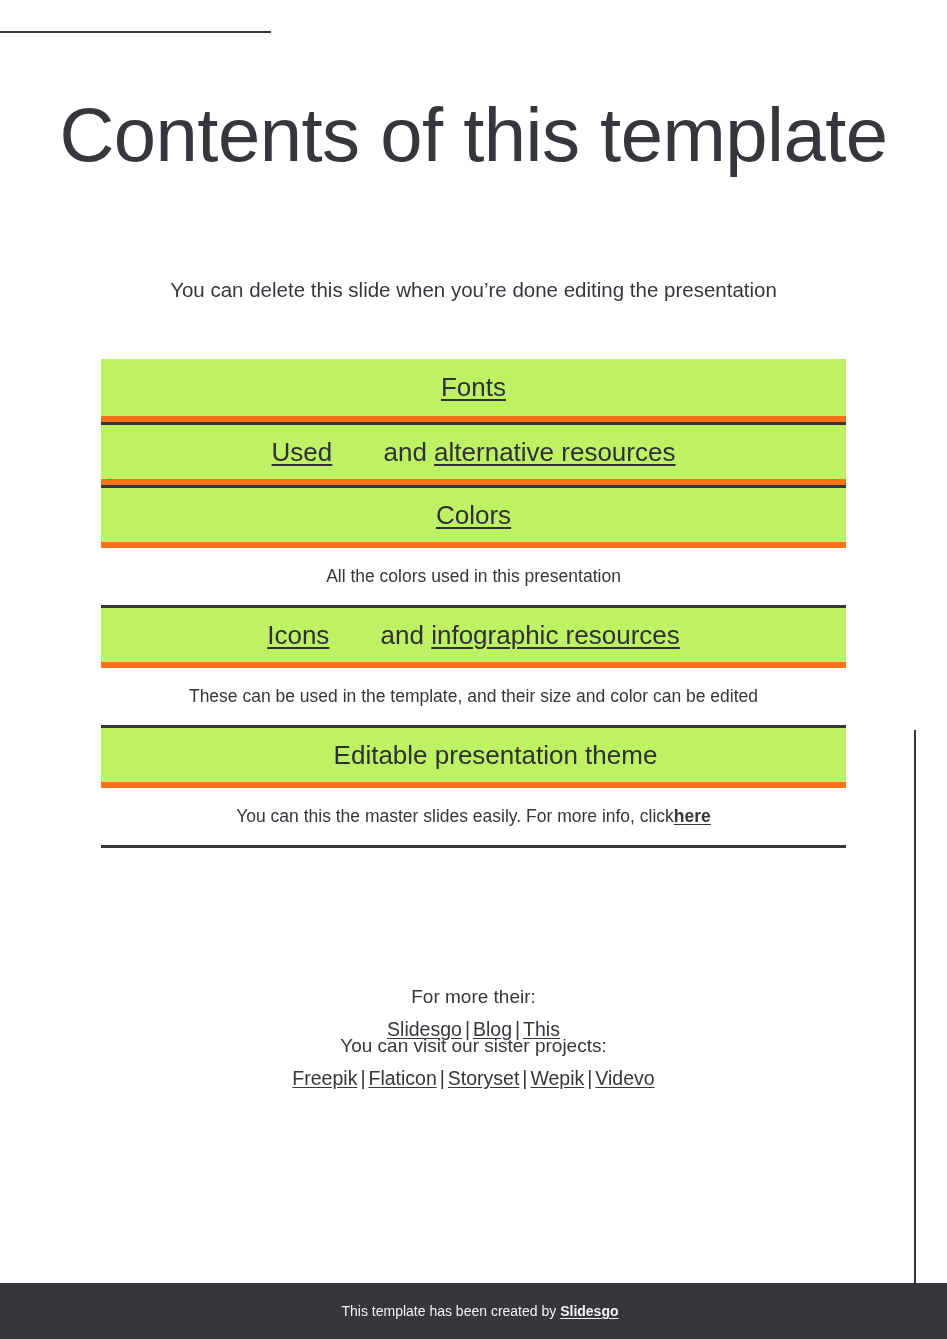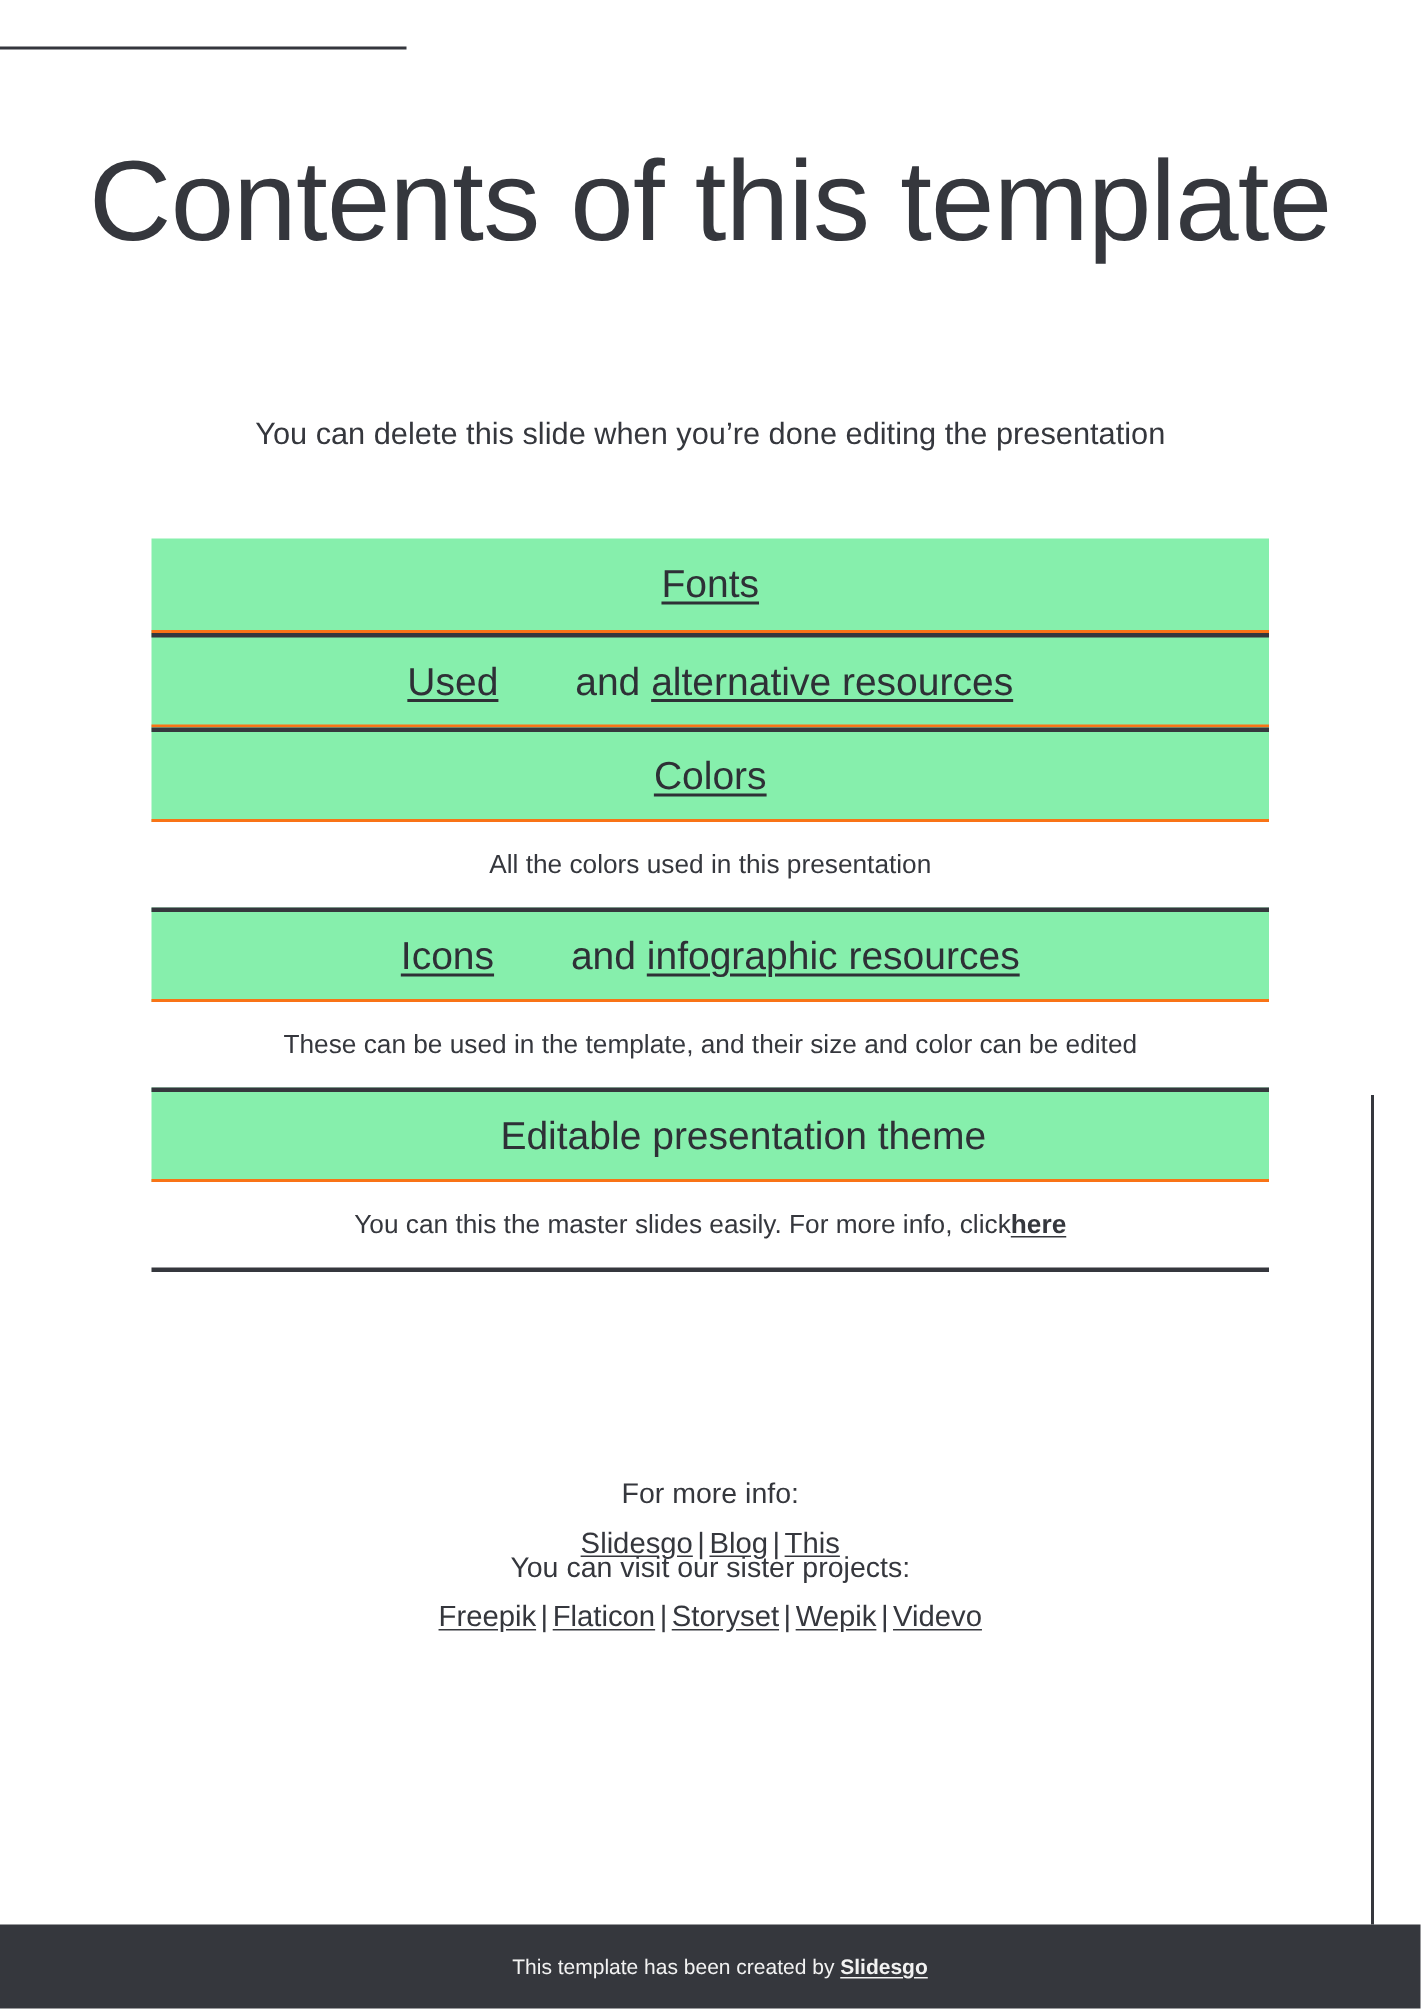--- a/index.html
+++ b/index.html
@@ -73,26 +73,26 @@
     position: absolute;
     left: 101px;
     top: 359px;
     width: 745px;
   }
 
   .row-bar {
     position: relative;
     width: 745px;
     height: 63px;
-    background: #86efac;
+    background: #bef264;
     display: flex;
     align-items: center;
     justify-content: center;
     border-top: 3px solid #35373D;
-    border-bottom: 2px solid #f97316;
+    border-bottom: 6px solid #f97316;
   }
   .row-bar.first { border-top: 0; }
 
   .row-bar-label {
     font-size: 26px;
     font-weight: 400;
     color: #2E3036;
     text-align: center;
     line-height: 1.1;
     white-space: nowrap;
@@ -222,21 +222,21 @@
         <div class="row-bar-label"><span class="plain">Editable presentation theme</span></div>
       </div>
       <div class="row-desc">
         <span class="plain">You can this the master slides easily. For more info, click </span>
         <a href="#" class="lnk-bold">here</a>
       </div>
       <div class="closing-rule"></div>
     </div>
 
 <div class="info-block more-info">
-      <div class="info-head">For more info:</div>
+      <div class="info-head">For more their:</div>
       <div class="info-links"><a href="#" class="lnk">Slidesgo</a><span class="sep">|</span><a href="#" class="lnk">Blog</a><span class="sep">|</span><a href="#" class="lnk">This</a></div>
     </div>
     <div class="info-block sister">
       <div class="info-head">You can visit our sister projects:</div>
       <div class="info-links"><a href="#" class="lnk">Freepik</a><span class="sep">|</span><a href="#" class="lnk">Flaticon</a><span class="sep">|</span><a href="#" class="lnk">Storyset</a><span class="sep">|</span><a href="#" class="lnk">Wepik</a><span class="sep">|</span><a href="#" class="lnk">Videvo</a></div>
     </div>
   </div>
 
 <div class="credit-bar">
   <span class="credit-text">

